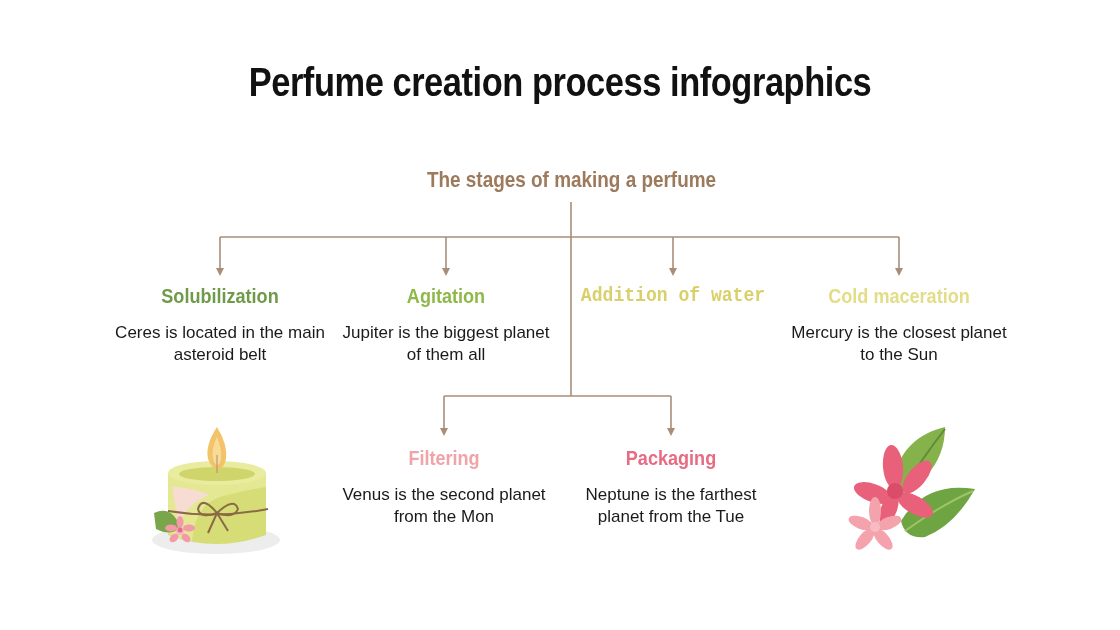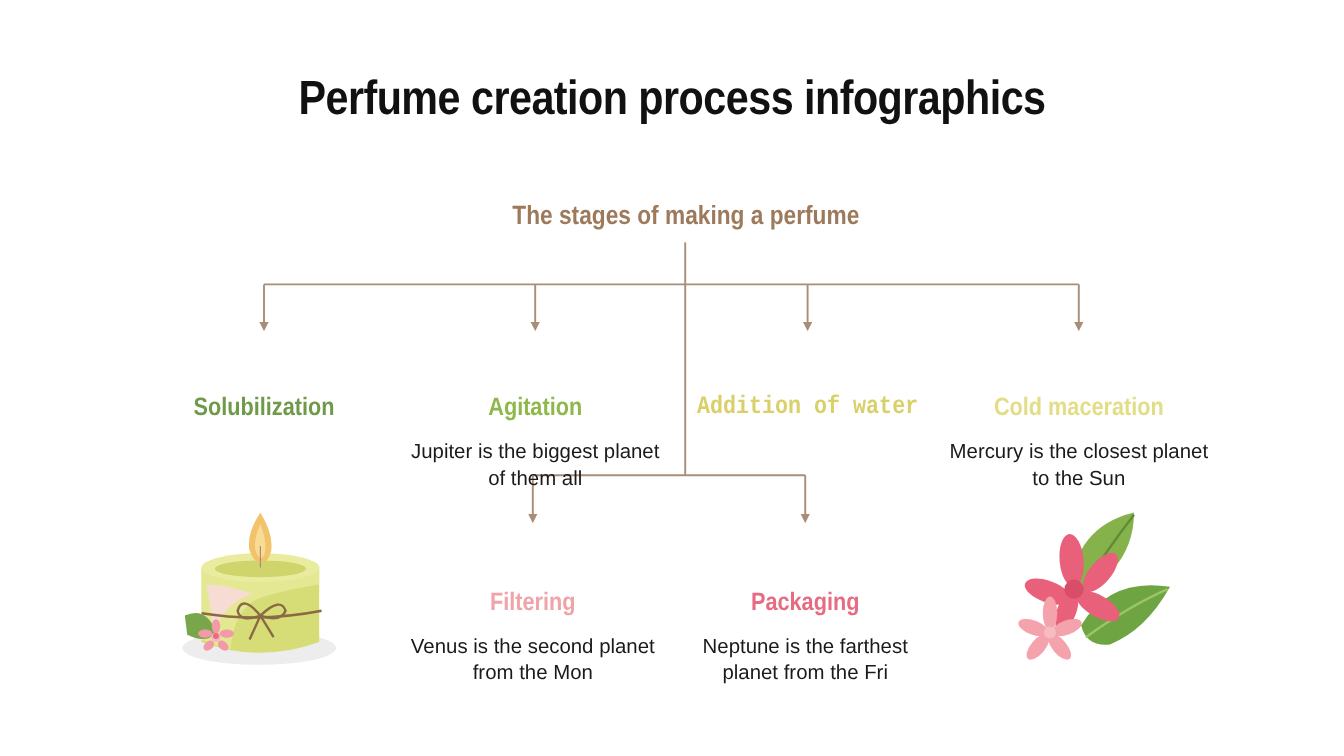--- a/index.html
+++ b/index.html
@@ -11,21 +11,21 @@
     position: absolute; left: 0; width: 1120px; top: 60px; text-align: center;
     font-family: "Liberation Sans", sans-serif; font-weight: bold; font-size: 40px;
     color: #111; letter-spacing: -0.5px; transform: scaleX(0.86); transform-origin: center;
   }
   .subtitle {
     position: absolute; left: 0; width: 1143px; top: 167px; text-align: center;
     font-weight: bold; font-size: 22px; color: #9c7a5b;
     transform: scaleX(0.86); transform-origin: center;
   }
   svg.lines { position: absolute; left: 0; top: 0; }
-  .node { position: absolute; width: 220px; text-align: center; margin-top: 44px; }
+  .node { position: absolute; width: 220px; text-align: center; }
   .node h3 {
     margin: 0; font-size: 21px; font-weight: bold; transform: scaleX(0.86);
     white-space: nowrap;
   }
   .node p {
     margin: 14px 0 0 0; font-size: 17px; line-height: 22px; color: #1a1a1a;
   }
   .illus { position: absolute; }
 </style>
 </head>
@@ -48,39 +48,40 @@
     <line x1="673" y1="237" x2="673" y2="272" marker-end="url(#arr)"></line>
     <line x1="899" y1="237" x2="899" y2="272" marker-end="url(#arr)"></line>
     <line x1="444" y1="396" x2="671" y2="396"></line>
     <line x1="444" y1="396" x2="444" y2="432" marker-end="url(#arr)"></line>
     <line x1="671" y1="396" x2="671" y2="432" marker-end="url(#arr)"></line>
   </g>
 </svg>
 
 <div class="node" style="left:110px; top:284px;">
   <h3 style="color:#6e9a4a">Solubilization</h3>
+  <p>Ceres is located in the main asteroid belt</p>
 </div>
 <div class="node" style="left:336px; top:284px;text-align:center;">
   <h3 style="color:#8fb84b">Agitation</h3>
   <p>Jupiter is the biggest planet of them all</p>
 </div>
 <div class="node" style="left:563px; top:284px;font-family:Liberation Mono, monospace;">
   <h3 style="color:#d9d06a">Addition of water</h3>
 </div>
 <div class="node" style="left:789px; top:284px;">
   <h3 style="color:#e2dd86">Cold maceration</h3>
   <p>Mercury is the closest planet to the Sun</p>
 </div>
 <div class="node" style="left:334px; top:446px;">
   <h3 style="color:#f0a3a8">Filtering</h3>
   <p>Venus is the second planet from the Mon</p>
 </div>
 <div class="node" style="left:561px; top:446px;">
   <h3 style="color:#e76b82">Packaging</h3>
-  <p>Neptune is the farthest planet from the Fri</p>
+  <p>Neptune is the farthest planet from the Tue</p>
 </div>
 
 <svg class="illus" style="left:150px; top:425px;" width="140" height="135" viewBox="0 0 140 135">
   <ellipse cx="66" cy="115" rx="64" ry="14" fill="#ededed"></ellipse>
   <path d="M18 48 L18 110 Q66 128 116 110 L116 48 Z" fill="#d6dd77"></path>
   <path d="M18 48 L18 108 Q30 114 42 116 Q45 80 70 72 Q90 66 116 62 L116 48 Z" fill="#e4e893"></path>
   <path d="M22 62 Q26 84 28 100 Q40 76 60 70 Q40 62 22 62 Z" fill="#f6dcd2"></path>
   <ellipse cx="67" cy="48" rx="49" ry="12" fill="#e9ec9f"></ellipse>
   <ellipse cx="67" cy="49" rx="38" ry="7" fill="#cfd56a"></ellipse>
   <path d="M67 2 Q55 20 58 34 Q62 44 67 44 Q74 44 76 34 Q78 20 67 2 Z" fill="#f3c36b"></path>

